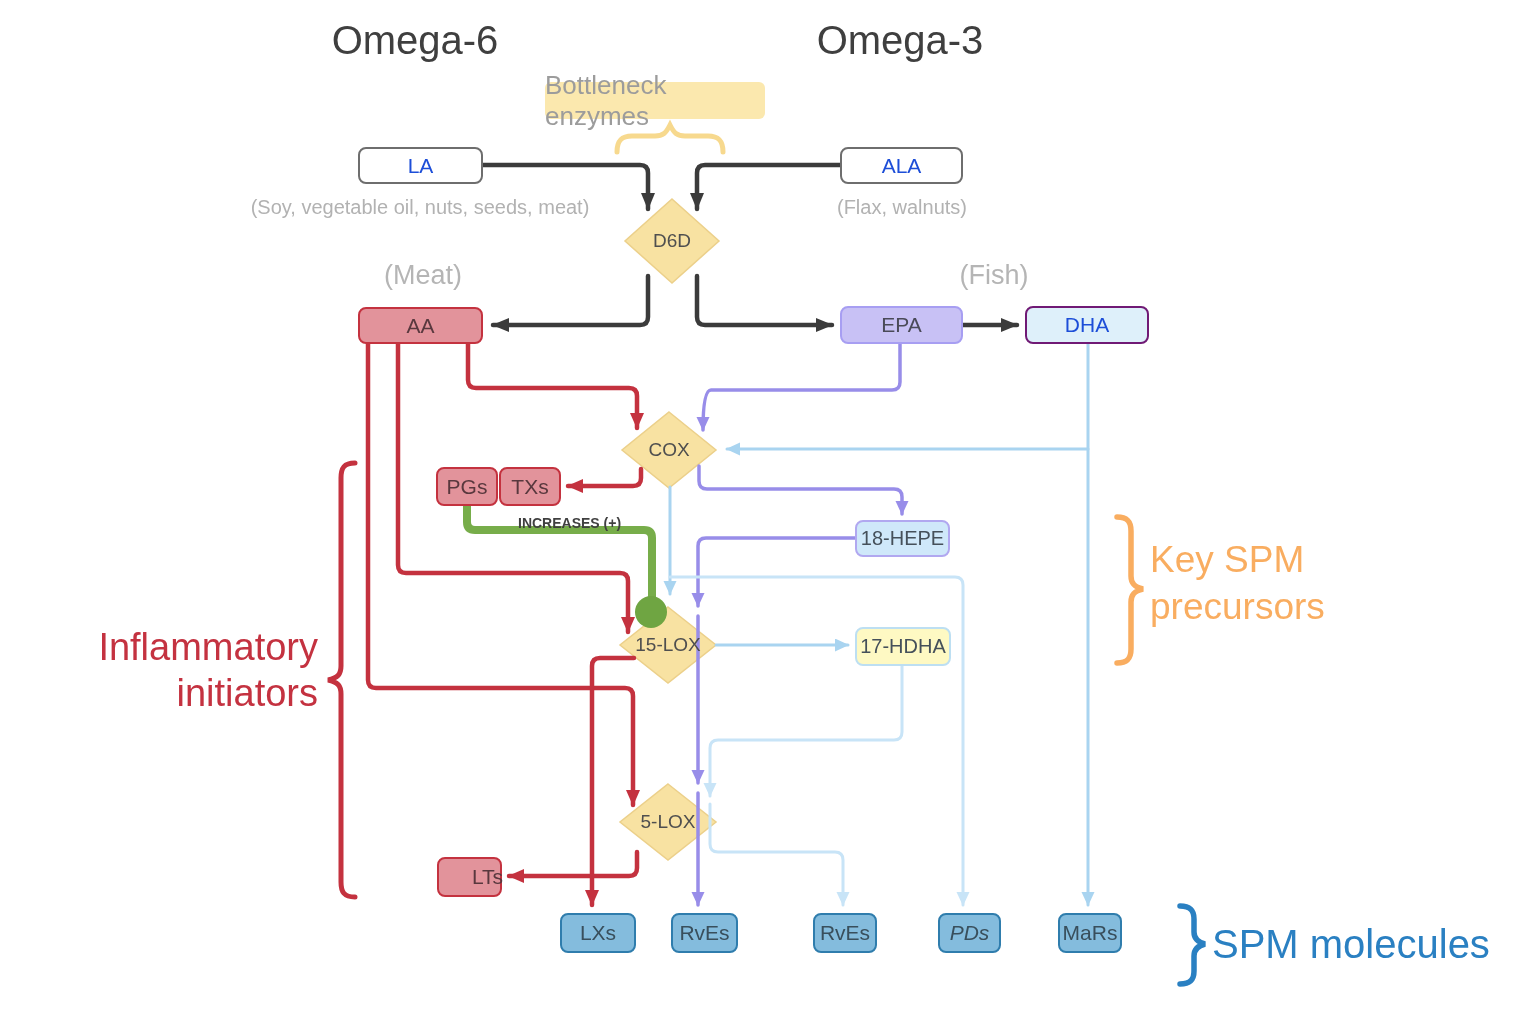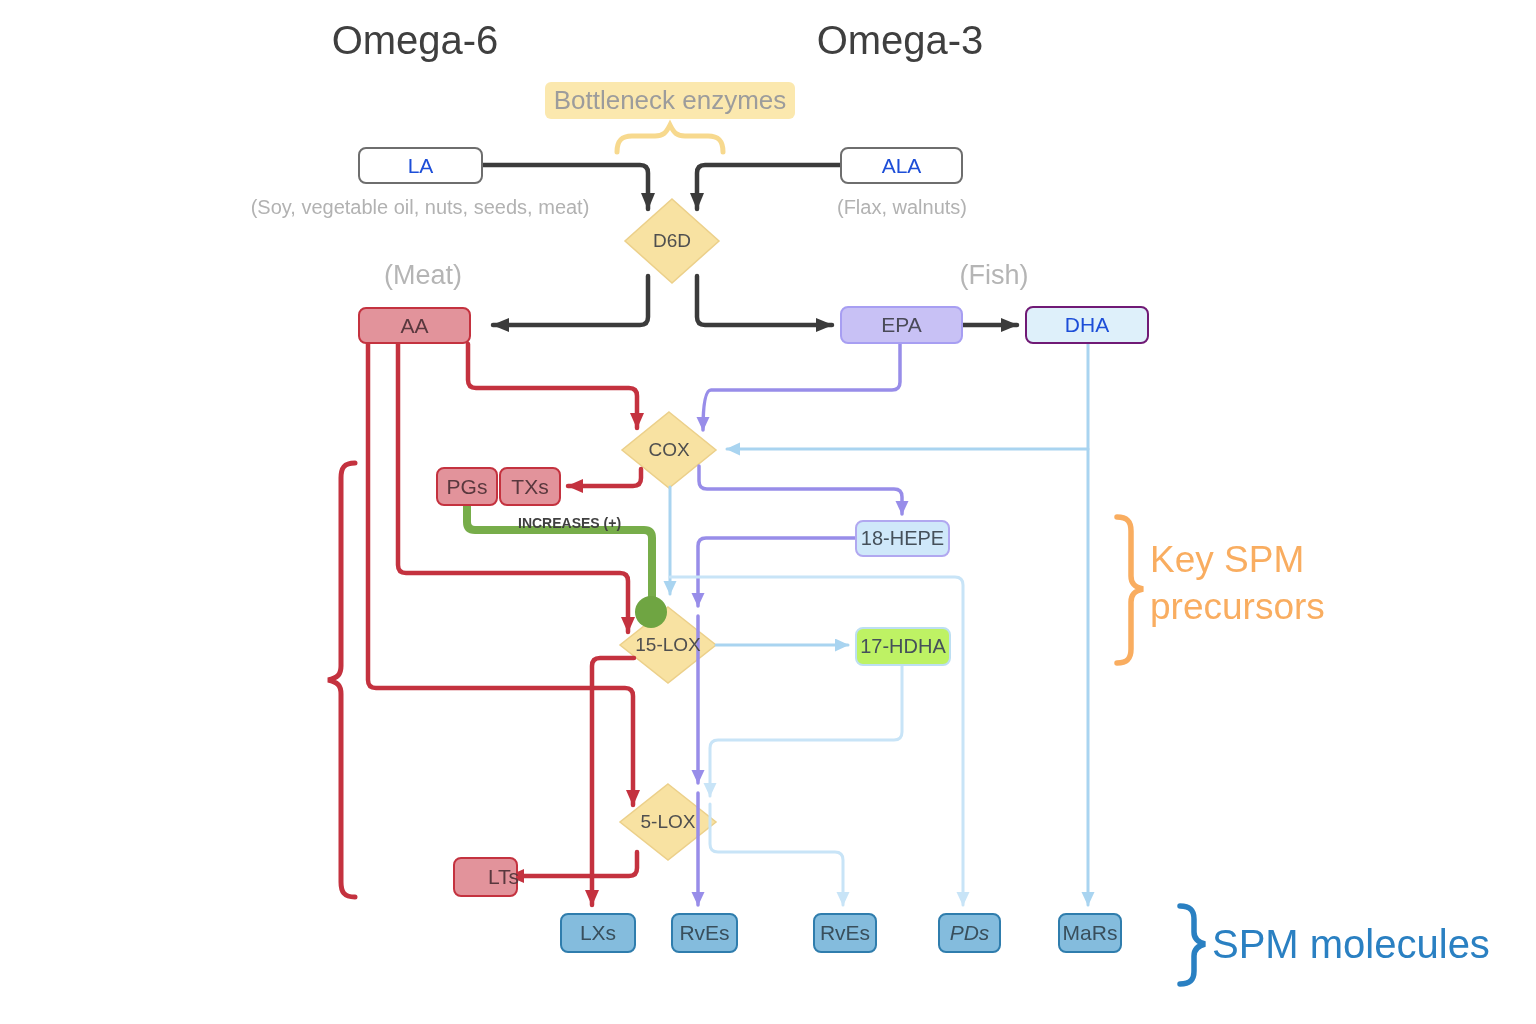--- a/index.html
+++ b/index.html
@@ -11,21 +11,21 @@
   .src-caption{font-size:27px;color:#b5b5b5;white-space:nowrap;transform:translateX(-50%);}
   .bottleneck{background:#fbe8ae;color:#9c9c9c;font-size:26px;border-radius:6px;
               display:flex;align-items:center;justify-content:center;}
   .node{display:flex;align-items:center;justify-content:center;border-radius:8px;
         font-size:21px;color:#1d4ed8;box-sizing:border-box;z-index:3;}
   .node-plain{background:#ffffff;border:2.5px solid #6e6e6e;}
   .node-red{background:#e2939b;border:2.5px solid #c4323f;color:#59383e;}
   .node-purple{background:#c8c1f5;border:2px solid #a79ef2;color:#4a4a58;}
   .node-dha{background:#def0fa;border:2px solid #701a75;color:#1d4ed8;}
   .node-hepe{background:#cfe8fa;border:2.5px solid #b1a8f0;color:#45505a;}
-  .node-hdha{background:#bef264;border:2px solid #bddff2;color:#45505a;}
+  .node-hdha{background:#fef9c3;border:2px solid #bddff2;color:#45505a;}
   .node-spm{background:#84bcdd;border:2.5px solid #2f7dad;color:#394f5c;}
   .diamond-label{display:flex;align-items:center;justify-content:center;
                  font-size:19px;color:#4f4f4f;z-index:3;transform:translate(-50%,-50%);
                  white-space:nowrap;}
   .side-red{font-size:38px;line-height:46px;color:#c43240;text-align:right;}
   .side-orange{font-size:37px;line-height:47px;color:#f9ad60;text-align:left;}
   .side-blue{font-size:40px;color:#2a80c2;white-space:nowrap;}
   .increases{font-size:14px;font-weight:bold;color:#3f3f3f;white-space:nowrap;z-index:4;}
   svg.layer{position:absolute;left:0;top:0;z-index:2;pointer-events:none;}
 </style>
@@ -104,52 +104,56 @@
 
     <path d="M617,152 C617,140 622,136 632,136 L655,136 C663,136 666,133 670,125 C674,133 677,136 685,136 L708,136 C718,136 723,140 723,152" fill="none" stroke="#f7d98e" stroke-width="5" stroke-linecap="round"></path>
     <path d="M355,463 C344,463 341,468 341,478 L341,666 C341,674 338,678 328,680 C338,682 341,686 341,694 L341,882 C341,892 344,897 355,897" fill="none" stroke="#c4323f" stroke-width="5" stroke-linecap="round"></path>
     <path d="M1117,517 C1128,517 1131,522 1131,531 L1131,576 C1131,583 1134,587 1143,589 C1134,591 1131,595 1131,602 L1131,649 C1131,658 1128,663 1117,663" fill="none" stroke="#f9ad60" stroke-width="5.5" stroke-linecap="round"></path>
     <path d="M1180,906 C1191,906 1194,911 1194,919 L1194,932 C1194,938 1197,942 1205,944 C1197,946 1194,950 1194,956 L1194,971 C1194,979 1191,984 1180,984" fill="none" stroke="#2a80c2" stroke-width="5.5" stroke-linecap="round"></path>
   </svg>
 
   <div class="abs title" style="left:415px;top:18px;">Omega-6</div>
   <div class="abs title" style="left:900px;top:18px;">Omega-3</div>
 
-  <div class="abs bottleneck" style="left:545px;top:82px;width:250px;height:37px;z-index:3;">Bottleneck enzymes</div>
+  <div class="abs bottleneck" style="left:545px;top:82px;width:220px;height:37px;z-index:3;">Bottleneck enzymes</div>
 
   <div class="abs caption" style="left:420px;top:196px;">(Soy, vegetable oil, nuts, seeds, meat)</div>
   <div class="abs caption" style="left:902px;top:196px;">(Flax, walnuts)</div>
   <div class="abs src-caption" style="left:423px;top:260px;">(Meat)</div>
   <div class="abs src-caption" style="left:994px;top:260px;">(Fish)</div>
 
   <div class="abs node node-plain" style="left:358px;top:147px;width:125px;height:37px;">LA</div>
   <div class="abs node node-plain" style="left:840px;top:147px;width:123px;height:37px;">ALA</div>
-  <div class="abs node node-red" style="left:358px;top:307px;width:113px;height:37px;">AA</div>
+  <div class="abs node node-red" style="left:358px;top:307px;width:125px;height:37px;">AA</div>
   <div class="abs node node-purple" style="left:840px;top:306px;width:123px;height:38px;">EPA</div>
   <div class="abs node node-dha" style="left:1025px;top:306px;width:124px;height:38px;">DHA</div>
 
   <div class="abs diamond-label" style="left:672px;top:241px;">D6D</div>
   <div class="abs diamond-label" style="left:669px;top:450px;">COX</div>
   <div class="abs diamond-label" style="left:668px;top:645px;">15-LOX</div>
   <div class="abs diamond-label" style="left:668px;top:822px;">5-LOX</div>
 
   <div class="abs node node-red" style="left:436px;top:467px;width:62px;height:39px;">PGs</div>
   <div class="abs node node-red" style="left:499px;top:467px;width:62px;height:39px;">TXs</div>
-  <div class="abs node node-red" style="left:453px;top:857px;width:65px;height:40px;padding-left:36px;">LTs</div>
+  <div class="abs node node-red" style="left:437px;top:857px;width:65px;height:40px;padding-left:36px;">LTs</div>
 
   <div class="abs node node-hepe" style="left:855px;top:520px;width:95px;height:37px;font-size:20px;">18-HEPE</div>
   <div class="abs node node-hdha" style="left:855px;top:627px;width:96px;height:39px;font-size:20px;">17-HDHA</div>
 
   <div class="abs node node-spm" style="left:560px;top:913px;width:76px;height:40px;">LXs</div>
   <div class="abs node node-spm" style="left:671px;top:913px;width:67px;height:40px;">RvEs</div>
   <div class="abs node node-spm" style="left:813px;top:913px;width:64px;height:40px;">RvEs</div>
   <div class="abs node node-spm" style="left:938px;top:913px;width:63px;height:40px;font-style:italic;">PDs</div>
   <div class="abs node node-spm" style="left:1058px;top:913px;width:64px;height:40px;">MaRs</div>
 
   <div class="abs increases" style="left:518px;top:515px;">INCREASES (+)</div>
 
+  <div class="abs side-red" style="right:1218px;top:624px;width:300px;">
+    <div>Inflammatory</div>
+    <div>initiators</div>
+  </div>
   <div class="abs side-orange" style="left:1150px;top:536px;">
     <div>Key SPM</div>
     <div>precursors</div>
   </div>
   <div class="abs side-blue" style="left:1212px;top:922px;">SPM molecules</div>
 
 </div>
 
 </body></html>

